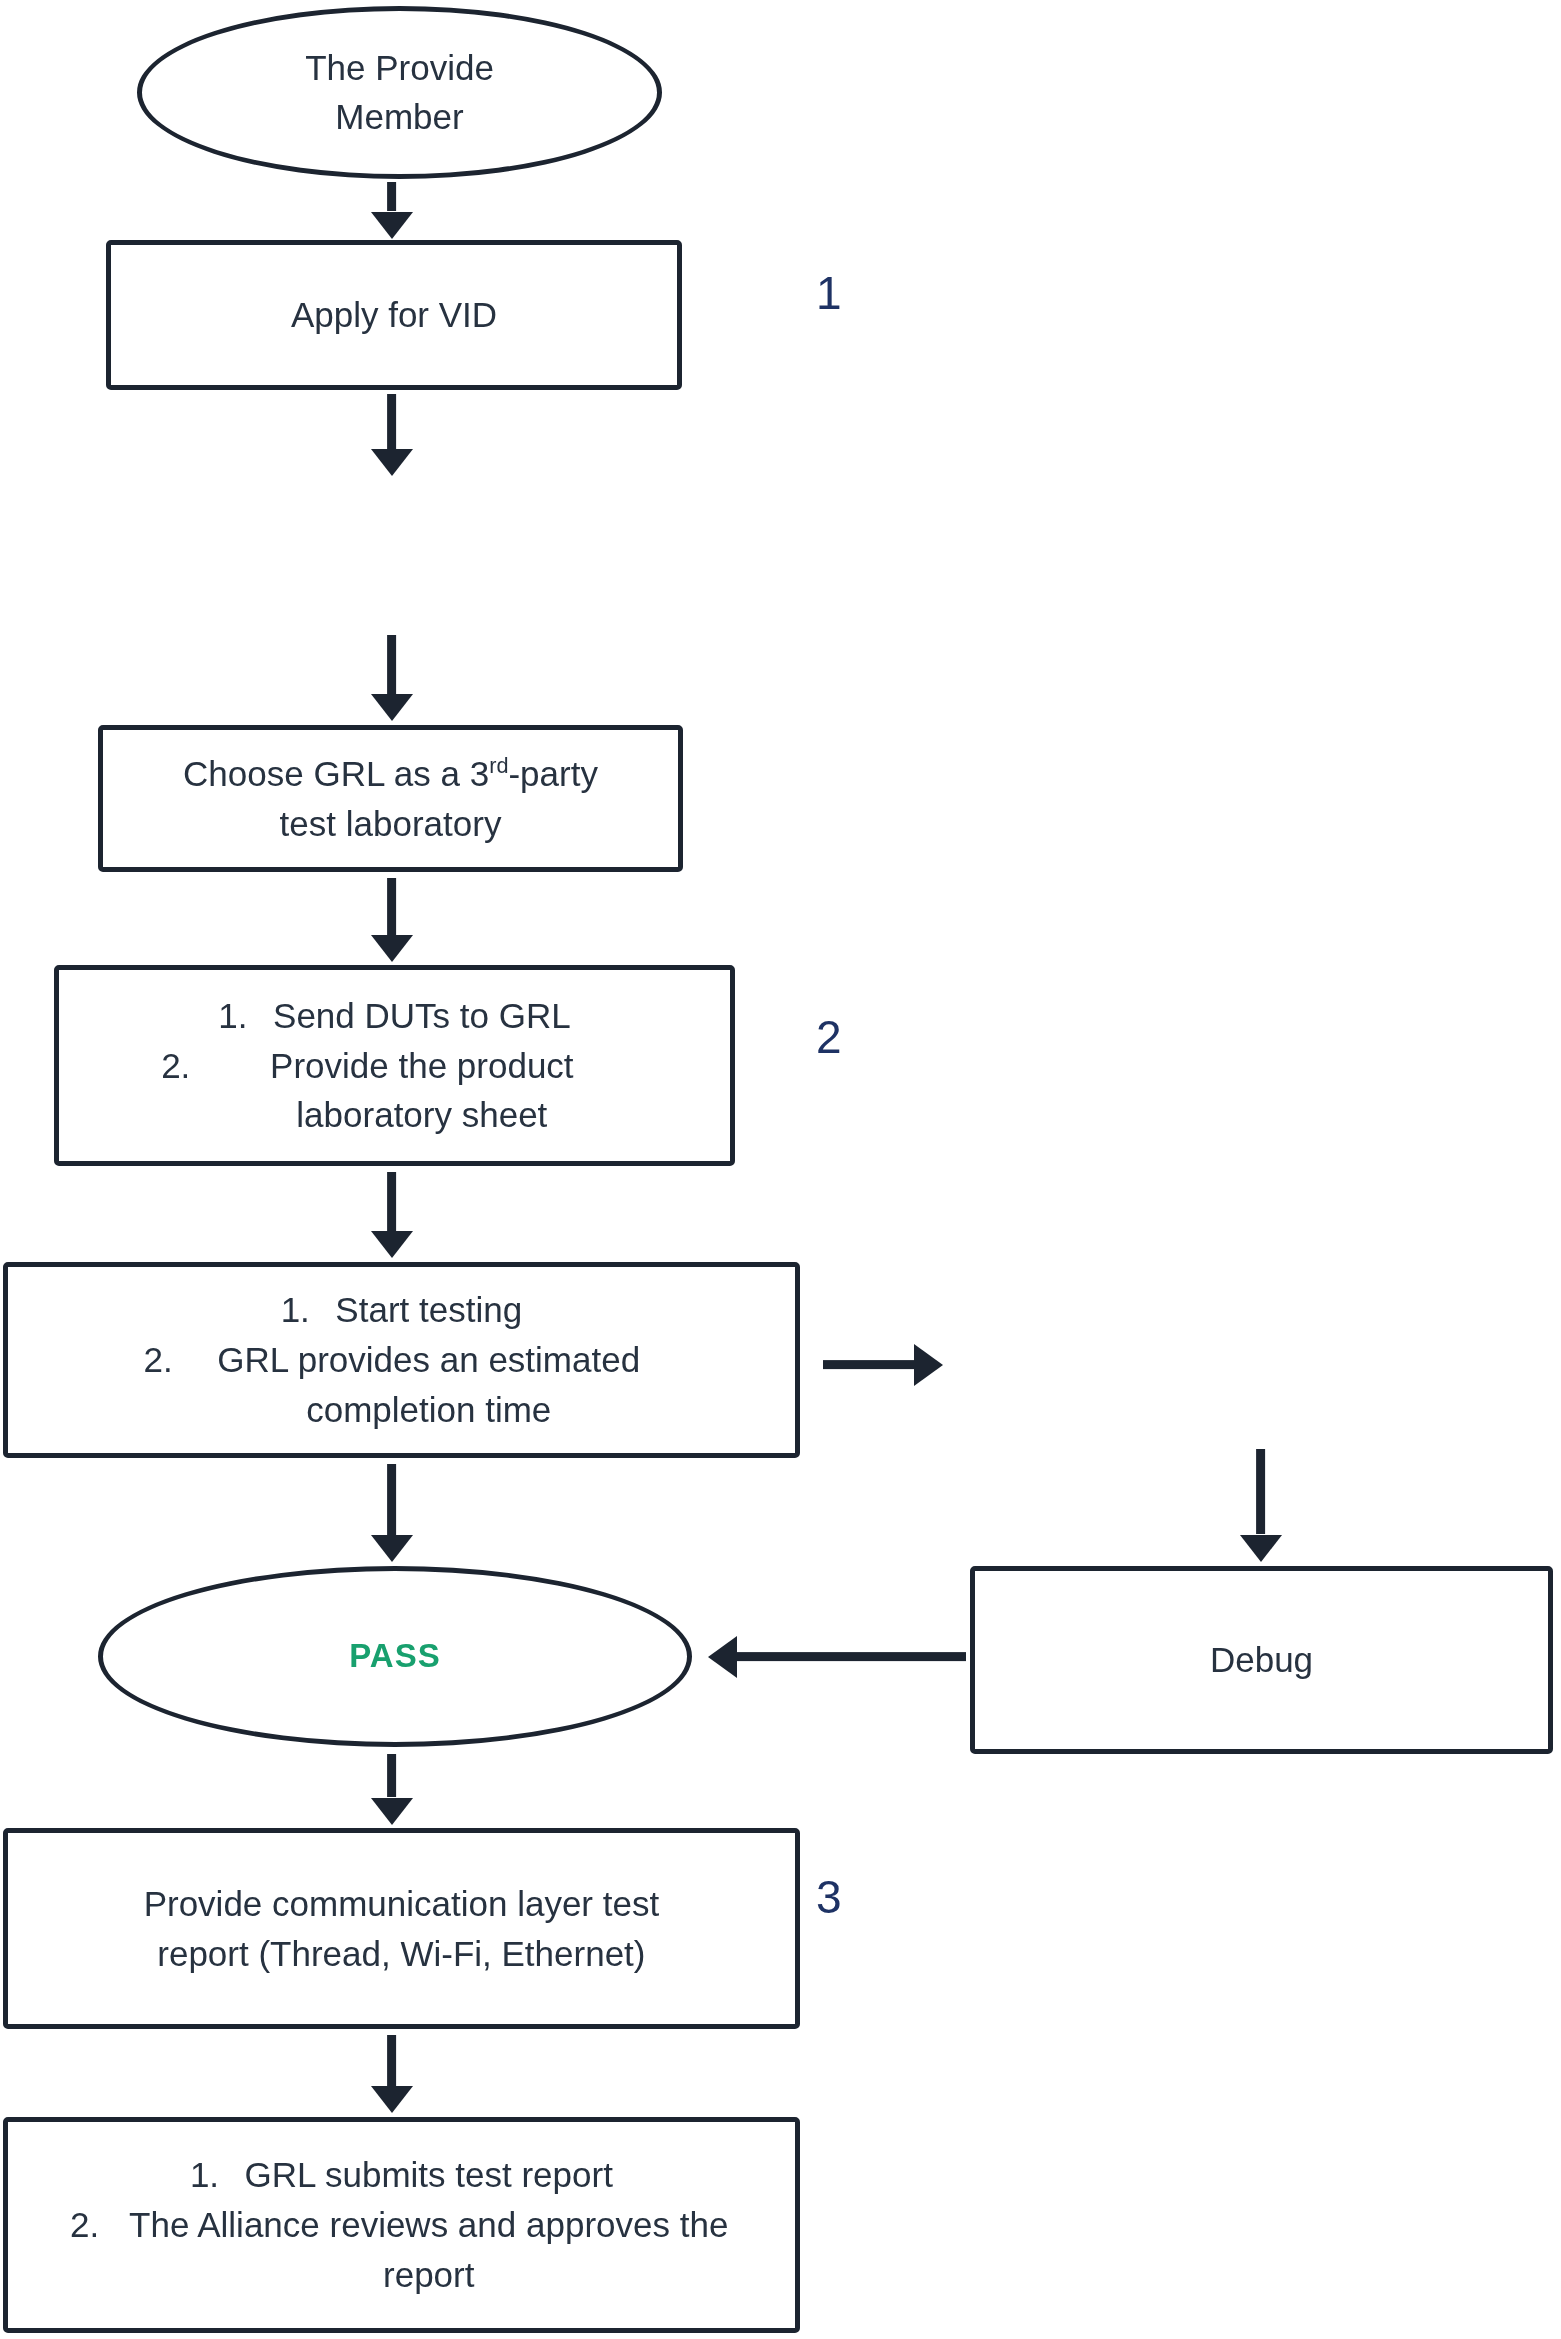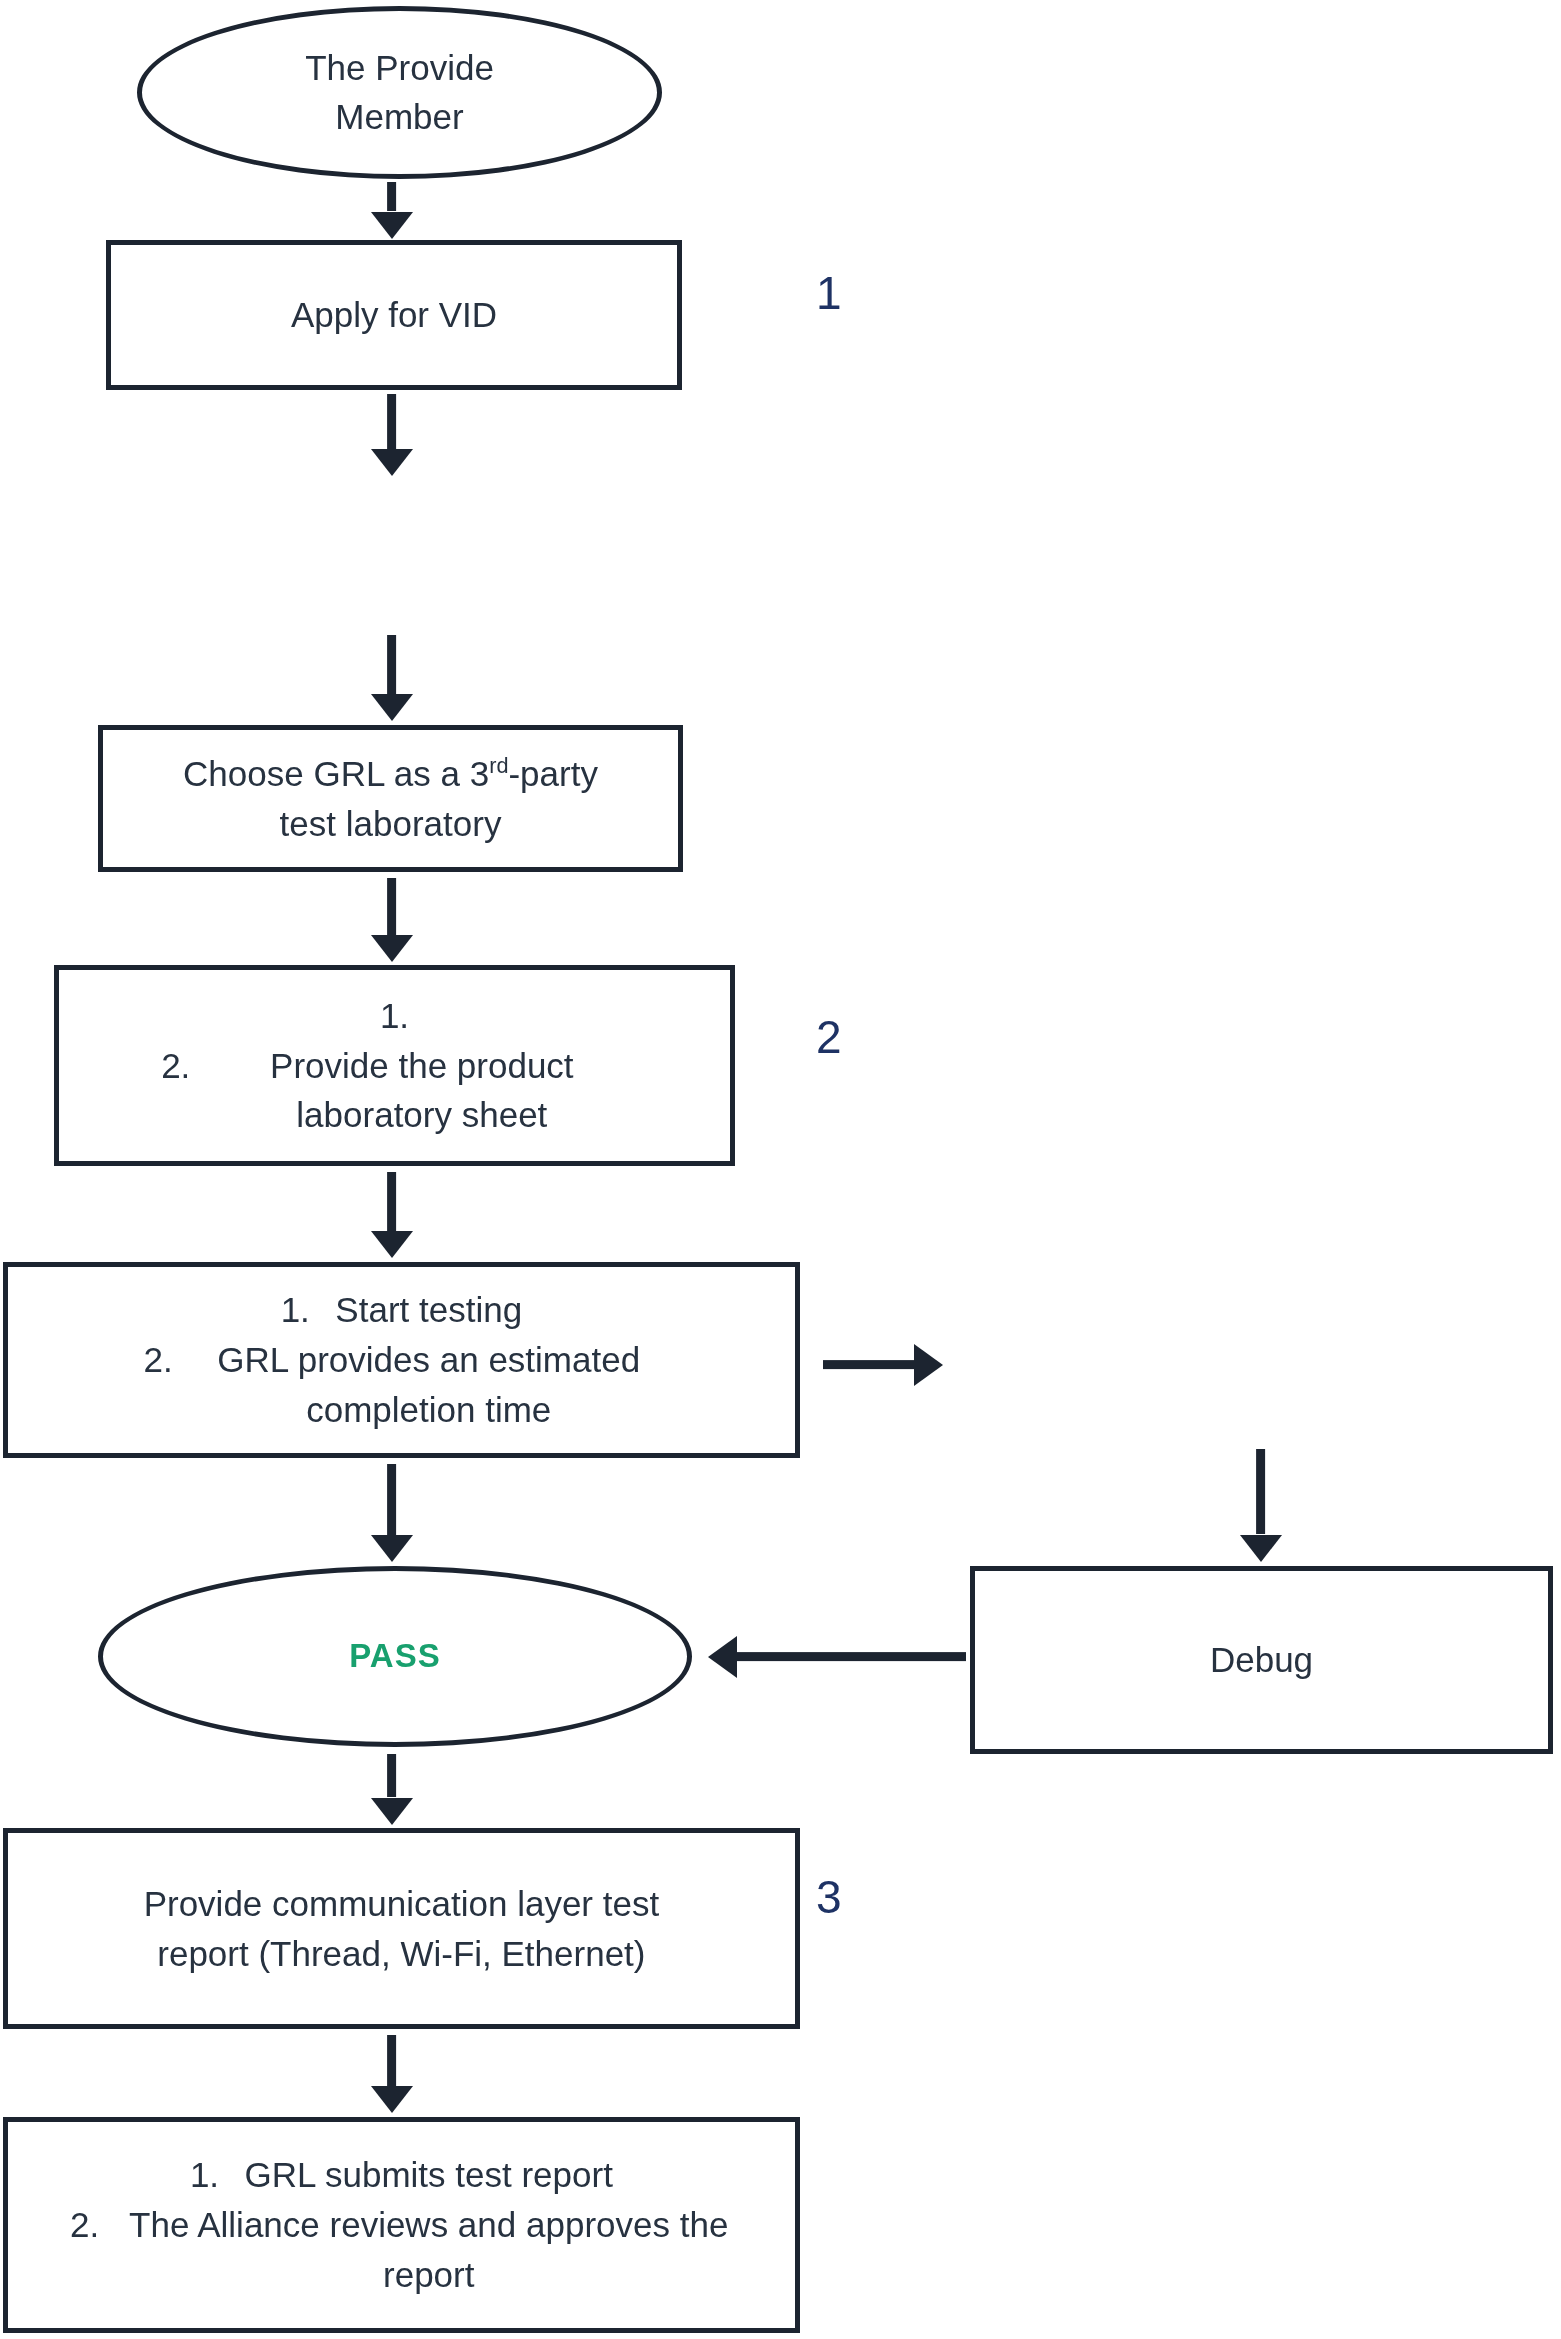--- a/index.html
+++ b/index.html
@@ -23,21 +23,21 @@
     position:absolute;
     box-sizing:border-box;
     border:5.9px solid var(--stroke);
     background:#ffffff;
     display:flex;align-items:center;justify-content:center;
     text-align:center;
     font-size:35px;
     line-height:1.42;
     color:var(--text);
   }
-  .rect{border-radius:0;}
+  .rect{border-radius:5px;}
   .ellipse{border-radius:50%;}
   .node .inner{display:block;}
   
   .li{
     display:flex;align-items:flex-start;justify-content:center;
     gap:25.5px;line-height:1.42;
   }
   .li .num{flex:none;}
   .li .txt{text-align:center;}
   sup{font-size:0.62em;line-height:0;}
@@ -121,20 +121,21 @@
 
   <div class="arrow" style="left:370px;top:878px;width:43px;height:84px;">
     <i class="shaft-v" style="height:57px;"></i>
       <i class="head-down"></i>
   </div>
 
   <div class="node rect" style="left:54px;top:965px;width:681px;height:201px;">
     <div class="inner">
       <div class="li">
         <span class="num">1.</span>
+        <span class="txt">Send DUTs to GRL</span>
       </div>
       <div class="li">
         <span class="num">2.</span>
         <span class="txt" style="max-width:412px;">Provide the product laboratory sheet</span>
       </div>
     </div>
   </div>
   <div class="marker" style="left:816px;top:1014px;">2</div>
 
   <div class="arrow" style="left:370px;top:1172px;width:43px;height:86px;">

